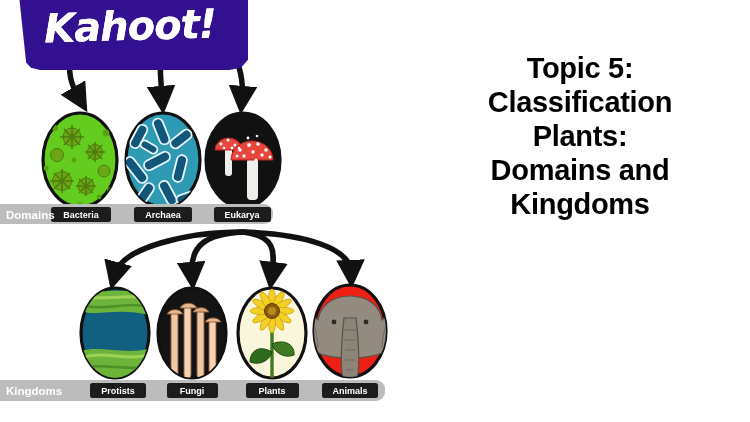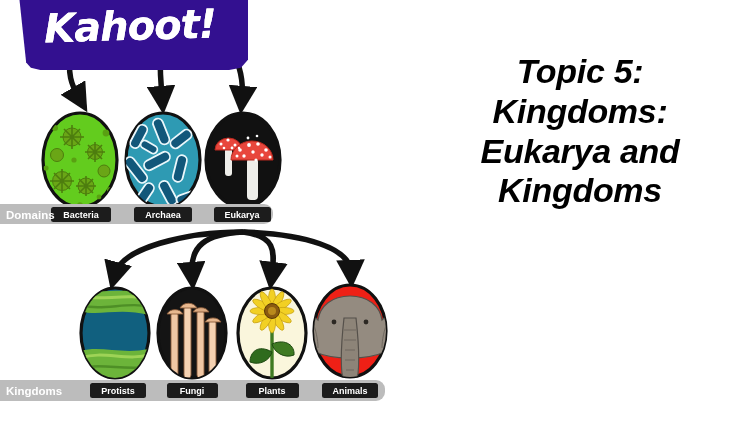--- a/index.html
+++ b/index.html
@@ -62,24 +62,23 @@
   
   .title-block {
     position: absolute;
     left: 420px;
     top: 52px;
     width: 320px;
     text-align: center;
     color: #000000;
     font-family: "Liberation Sans", sans-serif;
     font-weight: bold;
-    font-size: 34px;
+    font-size: 29px;
     line-height: 1.17;
     letter-spacing: -0.3px;
-    font-style: italic;
   }
   .title-line { display: block; white-space: nowrap; }
 </style>
 </head>
 <body>
 
 <div id="canvas">
 
   <svg id="diagram" viewBox="0 0 430 422">
     <defs>
@@ -298,18 +297,19 @@
     </g>
   </svg>
 
   <div class="kahoot-logo">
     <div class="kahoot-shape"></div>
     <div class="kahoot-word">Kahoot!</div>
   </div>
 
   <div class="title-block">
     <span class="title-line">Topic 5:</span>
-    <span class="title-line">Kingdoms:</span>
-    <span class="title-line">Eukarya and</span>
+    <span class="title-line">Classification</span>
+    <span class="title-line">Plants:</span>
+    <span class="title-line">Domains and</span>
     <span class="title-line">Kingdoms</span>
   </div>
 
 </div>
 
 </body></html>

